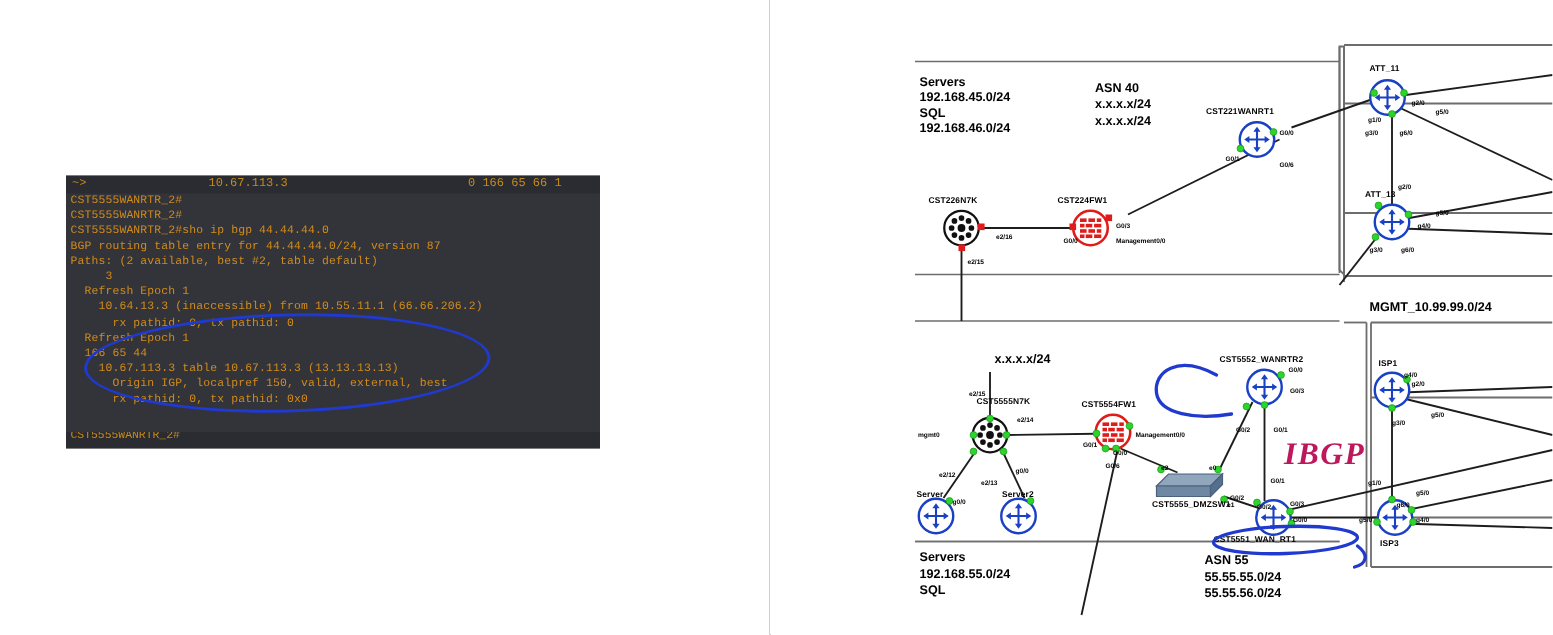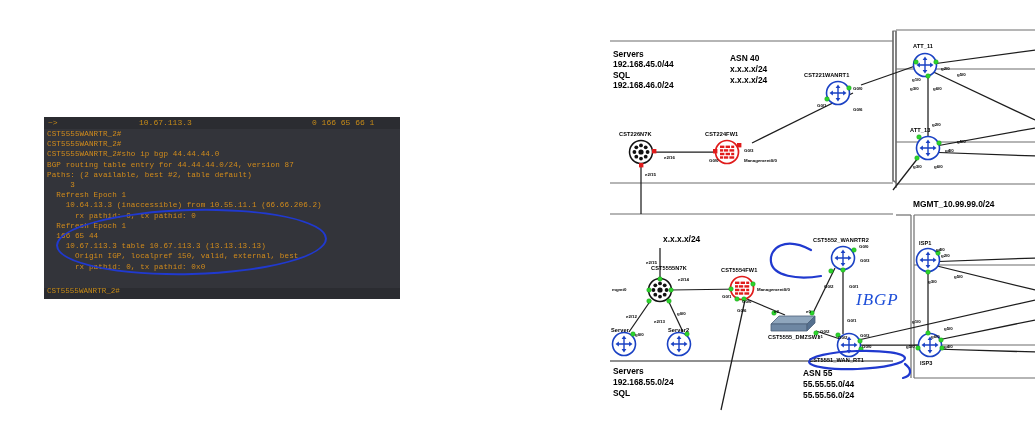--- a/index.html
+++ b/index.html
@@ -61,22 +61,22 @@
   #diagram svg{display:block;}
 
   .dlabel{
     position:absolute;font-family:"Liberation Sans",sans-serif;
     color:#111;white-space:nowrap;font-weight:bold;
   }
   .blk{font-size:8.4px;line-height:10.5px;font-weight:bold;color:#000;}
   .devname{font-size:5.6px;font-weight:bold;color:#000;letter-spacing:0.1px;}
   .port{font-size:4.4px;font-weight:bold;color:#000;}
   .handw{
-    position:absolute;color:#1d4ed8;font-family:"Liberation Serif",serif;
-    font-size:17px;font-weight:normal;font-style:italic;letter-spacing:1px;
+    position:absolute;color:#be185d;font-family:"Liberation Serif",serif;
+    font-size:21px;font-weight:bold;font-style:italic;letter-spacing:1px;
   }
 </style>
 </head>
 <body>
 
 <div id="left-pane">
 
   <div id="terminal-window">
 
     <div id="terminal-topstrip">
@@ -274,37 +274,37 @@
       </g>
       <g fill="#e01b1b">
         <rect x="139" y="149" width="4.4" height="4.4"></rect>
         <rect x="126" y="163" width="4.4" height="4.4"></rect>
         <rect x="200" y="149" width="4.4" height="4.4"></rect>
         <rect x="224" y="143" width="4.4" height="4.4"></rect>
       </g>
     </svg>
 
     <div class="dlabel blk" style="left:100px;top:49px">Servers</div>
-    <div class="dlabel blk" style="left:100px;top:59px">192.168.45.0/44</div>
+    <div class="dlabel blk" style="left:100px;top:59px">192.168.45.0/24</div>
     <div class="dlabel blk" style="left:100px;top:70px">SQL</div>
     <div class="dlabel blk" style="left:100px;top:80px">192.168.46.0/24</div>
 
     <div class="dlabel blk" style="left:217px;top:53px">ASN 40</div>
     <div class="dlabel blk" style="left:217px;top:64px">x.x.x.x/24</div>
     <div class="dlabel blk" style="left:217px;top:75px">x.x.x.x/24</div>
 
     <div class="dlabel blk" style="left:400px;top:199px">MGMT_10.99.99.0/24</div>
     <div class="dlabel blk" style="left:150px;top:234px">x.x.x.x/24</div>
 
     <div class="dlabel blk" style="left:100px;top:366px">Servers</div>
     <div class="dlabel blk" style="left:100px;top:377px">192.168.55.0/24</div>
     <div class="dlabel blk" style="left:100px;top:388px">SQL</div>
 
     <div class="dlabel blk" style="left:290px;top:368px">ASN 55</div>
-    <div class="dlabel blk" style="left:290px;top:379px">55.55.55.0/44</div>
+    <div class="dlabel blk" style="left:290px;top:379px">55.55.55.0/24</div>
     <div class="dlabel blk" style="left:290px;top:390px">55.55.56.0/24</div>
 
     <div class="dlabel devname" style="left:106px;top:131px">CST226N7K</div>
     <div class="dlabel devname" style="left:192px;top:131px">CST224FW1</div>
     <div class="dlabel devname" style="left:291px;top:72px">CST221WANRT1</div>
     <div class="dlabel devname" style="left:400px;top:43px">ATT_11</div>
     <div class="dlabel devname" style="left:397px;top:127px">ATT_13</div>
     <div class="dlabel devname" style="left:138px;top:265px">CST5555N7K</div>
     <div class="dlabel devname" style="left:208px;top:267px">CST5554FW1</div>
     <div class="dlabel devname" style="left:255px;top:334px">CST5555_DMZSW1</div>

